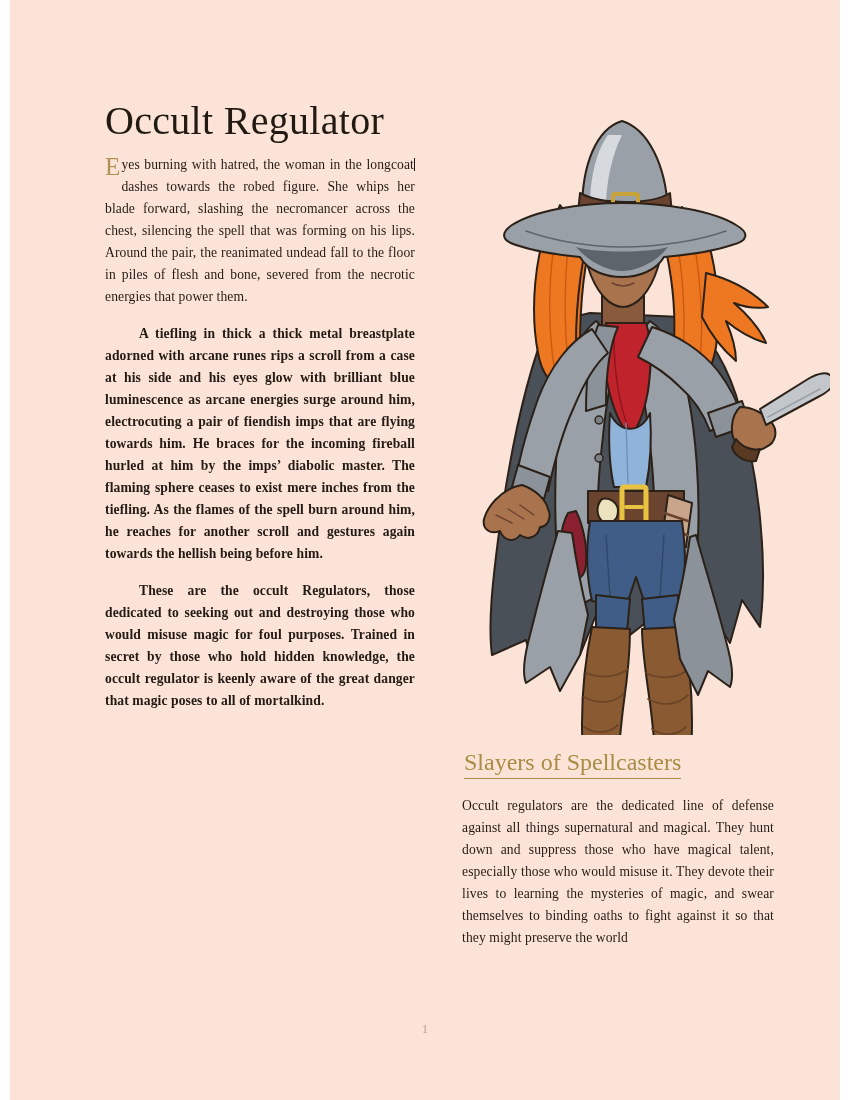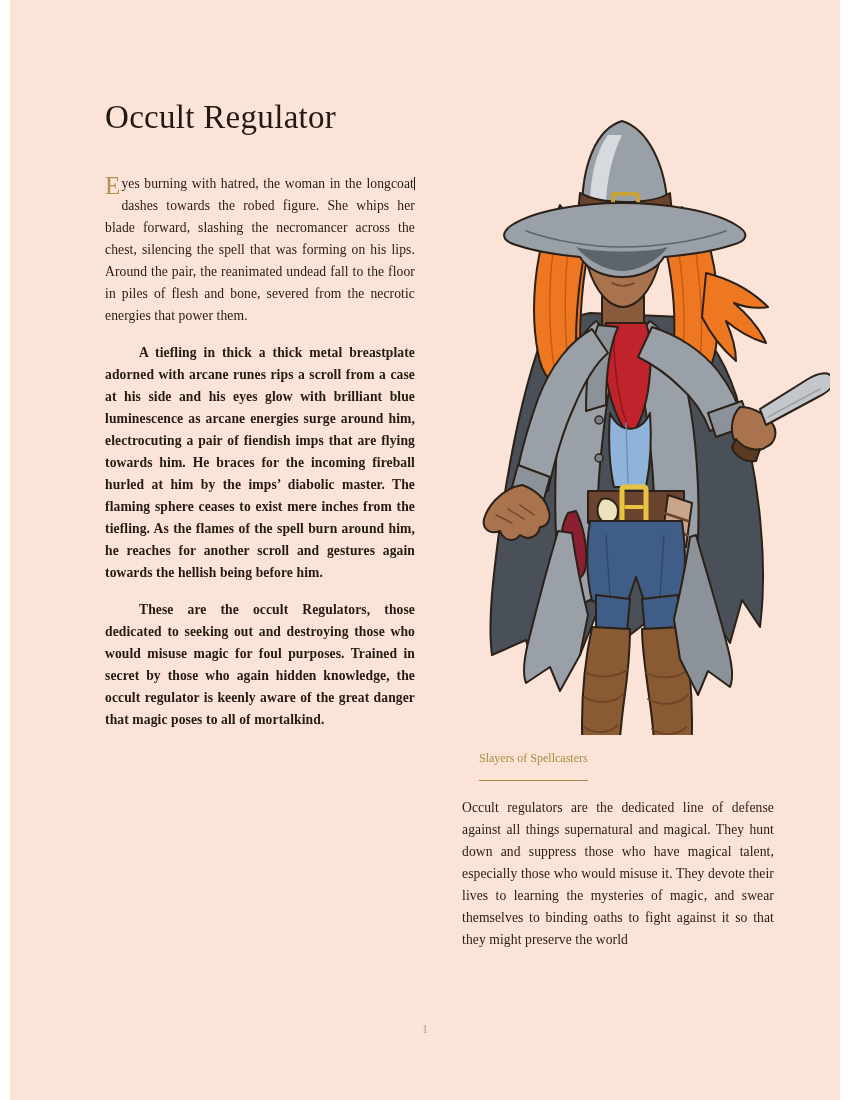--- a/index.html
+++ b/index.html
@@ -25,24 +25,24 @@
 
   
   .col-left {
     position: absolute;
     left: 95px;
     top: 100px;
     width: 310px;
   }
   .doc-title {
     font-family: "Liberation Serif", "DejaVu Serif", serif;
-    font-size: 33px;
+    font-size: 40px;
     font-weight: normal;
     color: #231913;
-    margin: 0 0 38px 0;
+    margin: 0 0 12px 0;
     letter-spacing: 0.3px;
     line-height: 1.05;
   }
   .body-par {
     font-size: 13.6px;
     line-height: 1.62;
     color: #241a14;
     text-align: justify;
     margin: 0 0 15px 0;
     letter-spacing: 0.1px;
@@ -67,27 +67,27 @@
   }
 
   
   .col-right {
     position: absolute;
     left: 452px;
     top: 748px;
     width: 312px;
   }
   .section-head {
-    font-size: 12px;
+    font-size: 24px;
     font-weight: normal;
     color: #a98b44;
-    margin: 0 0 16px 17px;
+    margin: 0 0 16px 2px;
     border-bottom: 1.4px solid #a98b44;
     display: inline-block;
-    padding-bottom: 15px;
+    padding-bottom: 1px;
     line-height: 1.2;
   }
 
   
   .page-number {
     position: absolute;
     left: 0;
     right: 0;
     top: 1022px;
     text-align: center;
@@ -325,21 +325,21 @@
     </svg>
   </div>
 
   <div class="col-left">
     <h1 class="doc-title">Occult Regulator</h1>
 
     <p class="body-par"><span class="dropcap">E</span><span>yes burning with hatred, the woman in the longcoat</span><span class="caret"></span><span> dashes towards the robed figure. She whips her blade forward, slashing the necromancer across the chest, silencing the spell that was forming on his lips. Around the pair, the reanimated undead fall to the floor in piles of flesh and bone, severed from the necrotic energies that power them.</span></p>
 
     <p class="body-par indent">A tiefling in thick a thick metal breastplate adorned with arcane runes rips a scroll from a case at his side and his eyes glow with brilliant blue luminescence as arcane energies surge around him, electrocuting a pair of fiendish imps that are flying towards him. He braces for the incoming fireball hurled at him by the imps’ diabolic master. The flaming sphere ceases to exist mere inches from the tiefling. As the flames of the spell burn around him, he reaches for another scroll and gestures again towards the hellish being before him.</p>
 
-    <p class="body-par indent">These are the occult Regulators, those dedicated to seeking out and destroying those who would misuse magic for foul purposes. Trained in secret by those who again hidden knowledge, the occult regulator is keenly aware of the great danger that magic poses to all of mortalkind.</p>
+    <p class="body-par indent">These are the occult Regulators, those dedicated to seeking out and destroying those who would misuse magic for foul purposes. Trained in secret by those who hold hidden knowledge, the occult regulator is keenly aware of the great danger that magic poses to all of mortalkind.</p>
   </div>
 
   <div class="col-right">
     <h2 class="section-head">Slayers of Spellcasters</h2>
     <p class="body-par">Occult regulators are the dedicated line of defense against all things supernatural and magical. They hunt down and suppress those who have magical talent, especially those who would misuse it. They devote their lives to learning the mysteries of magic, and swear themselves to binding oaths to fight against it so that they might preserve the world</p>
   </div>
 
   <div class="page-number">1</div>
 
 </div>

